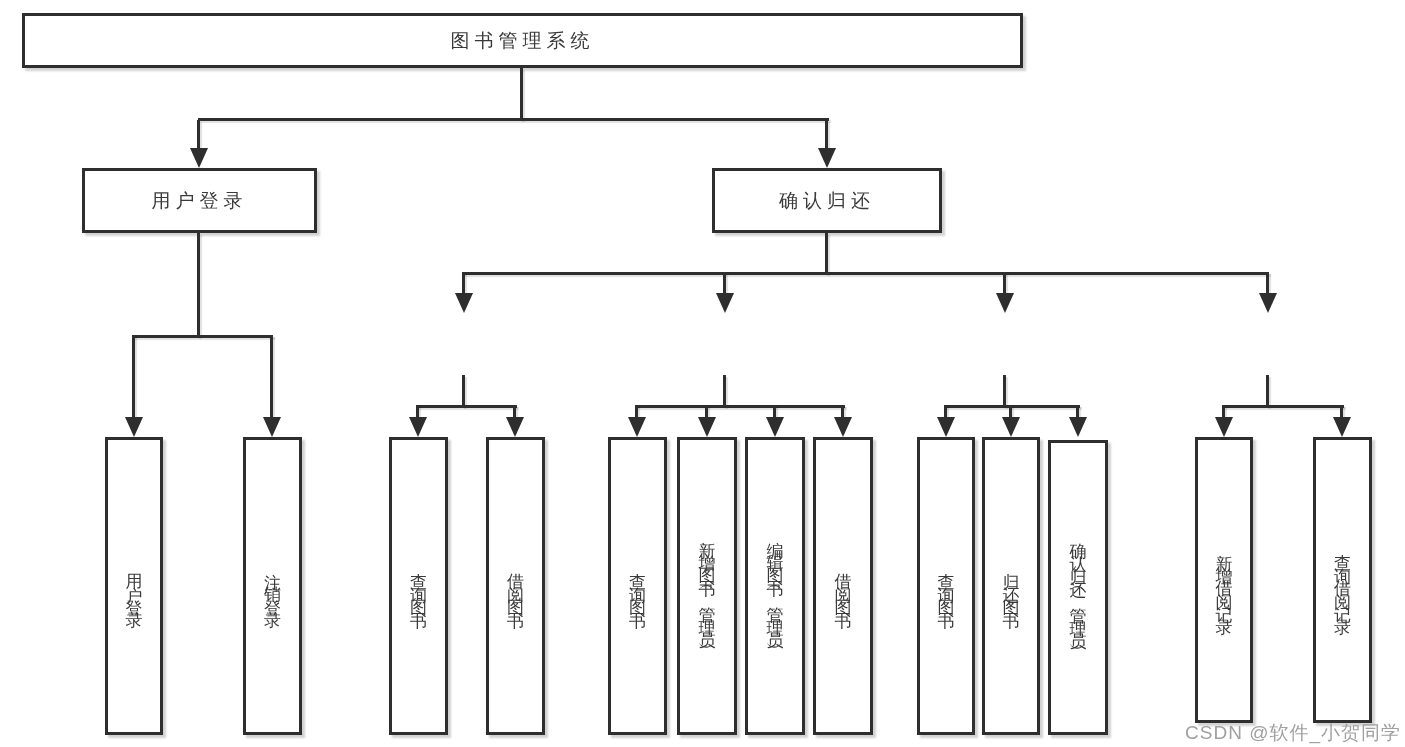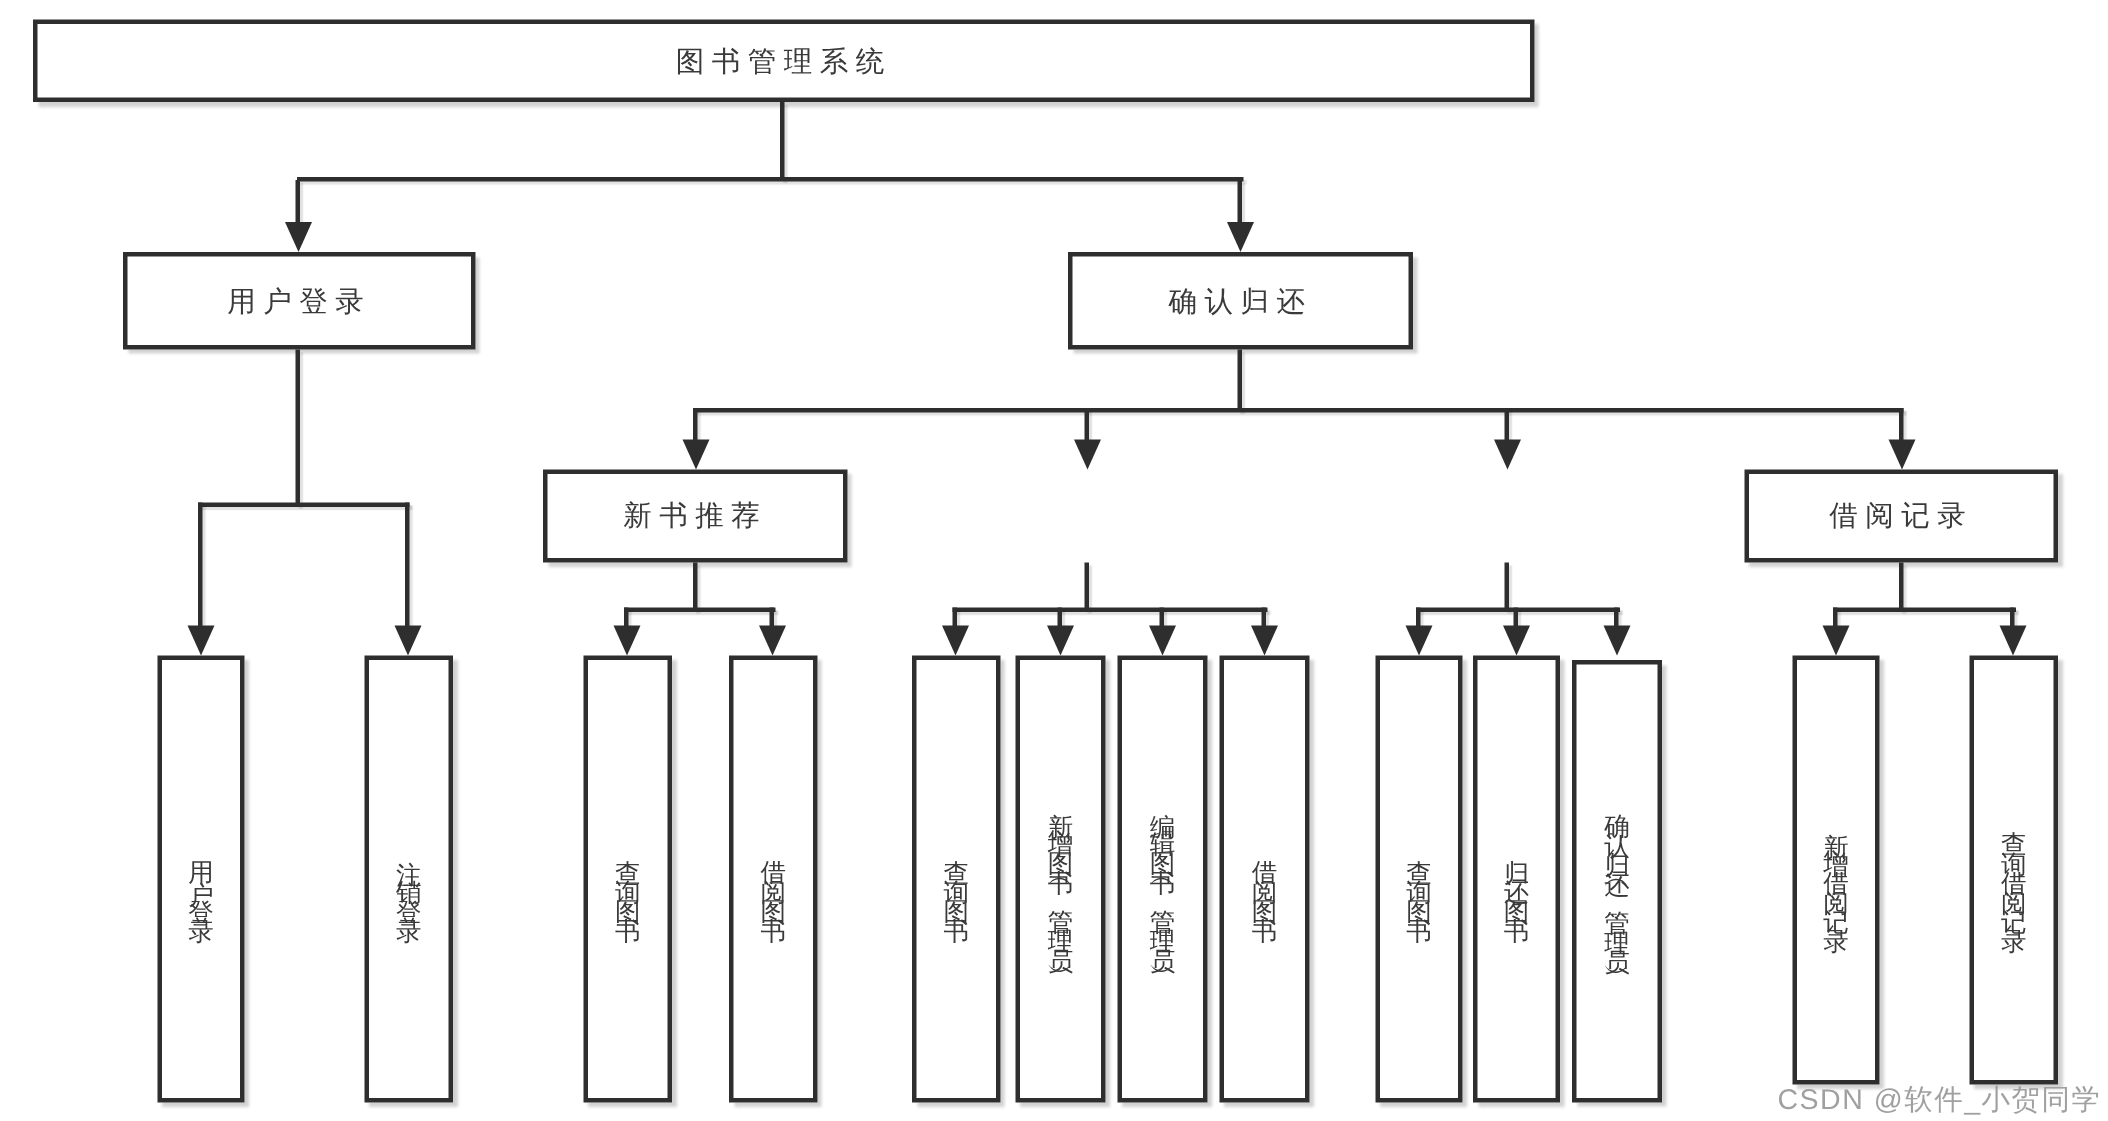--- a/index.html
+++ b/index.html
@@ -58,22 +58,20 @@
   <div class="line h" style="left:462px;top:272px;width:807px"></div>
   <div class="line v" style="left:462px;top:272px;height:23px"></div>
   <div class="arrow" style="left:455px;top:293px"></div>
   <div class="line v" style="left:723px;top:272px;height:23px"></div>
   <div class="arrow" style="left:716px;top:293px"></div>
   <div class="line v" style="left:1003px;top:272px;height:23px"></div>
   <div class="arrow" style="left:996px;top:293px"></div>
   <div class="line v" style="left:1266px;top:272px;height:23px"></div>
   <div class="arrow" style="left:1259px;top:293px"></div>
 
-  <div class="box hbox" style="left:362px;top:313px;width:203px;height:62px">新书推荐</div>
-  <div class="box hbox" style="left:1163px;top:313px;width:209px;height:62px">借阅记录</div>
 
   <div class="line v" style="left:462px;top:375px;height:32px"></div>
   <div class="line h" style="left:416px;top:405px;width:101px"></div>
   <div class="line v" style="left:416px;top:405px;height:14px"></div>
   <div class="arrow" style="left:409px;top:417px"></div>
   <div class="line v" style="left:513px;top:405px;height:14px"></div>
   <div class="arrow" style="left:506px;top:417px"></div>
 
   <div class="line v" style="left:723px;top:375px;height:32px"></div>
   <div class="line h" style="left:635px;top:405px;width:210px"></div>

